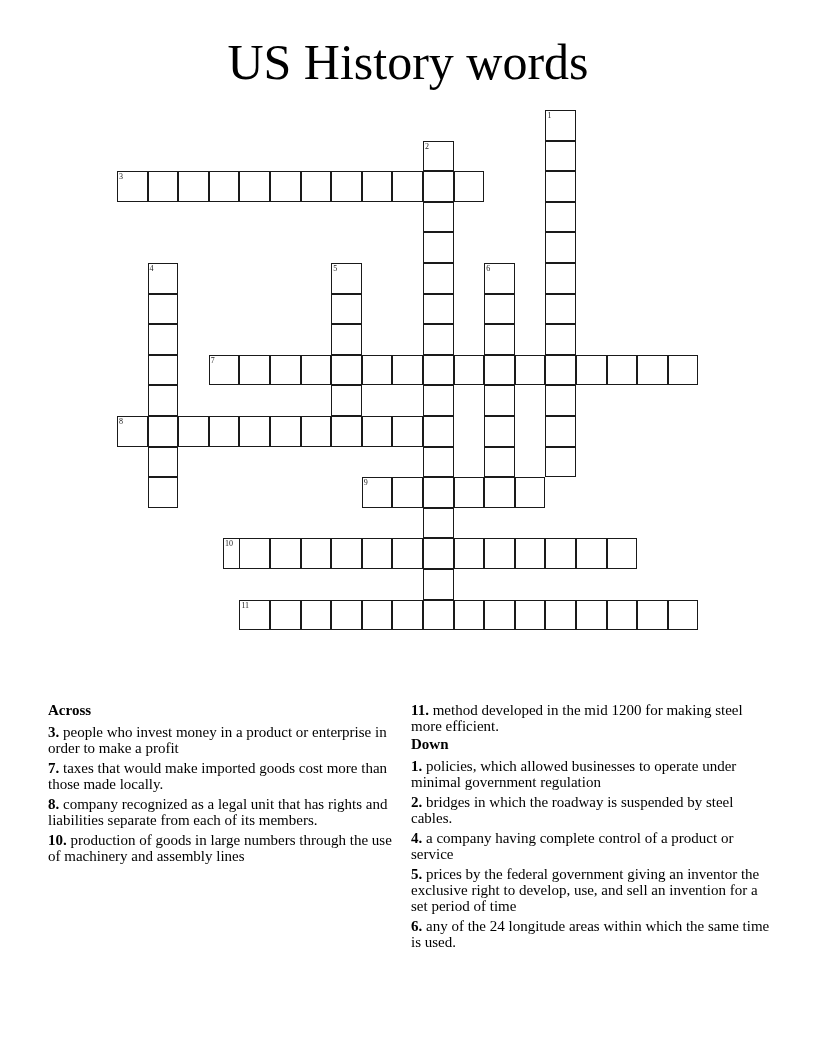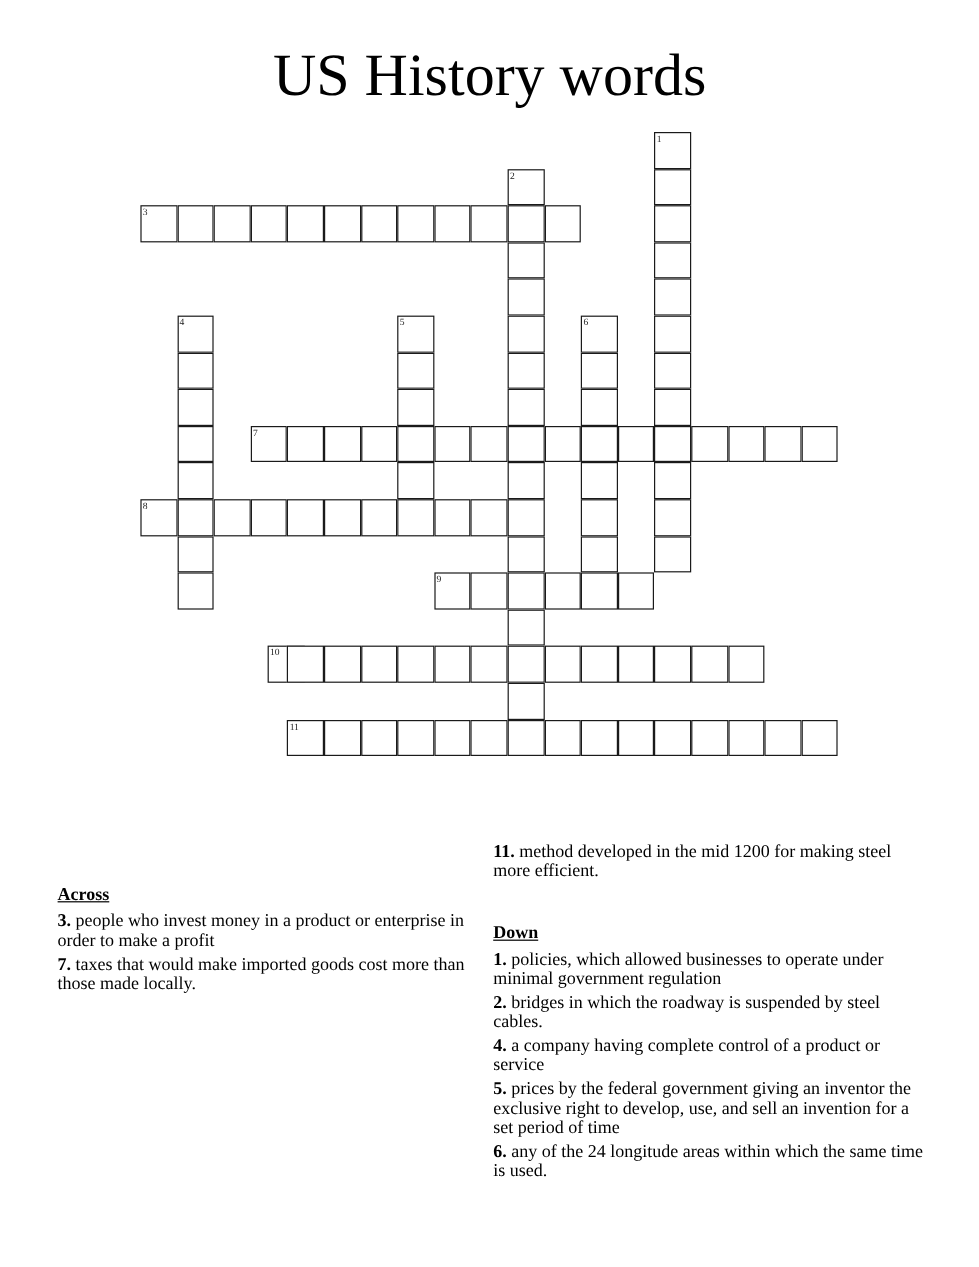--- a/index.html
+++ b/index.html
@@ -8,21 +8,21 @@
     .title { position: absolute; left: 0; top: 32px; width: 816px; text-align: center;
              font-size: 50px; line-height: 60px; font-weight: normal; }
     .grid { position: absolute; left: 0; top: 0; width: 816px; height: 660px; }
     .cell { position: absolute; width: 30.6px; height: 30.6px; box-sizing: border-box;
             border: 1.5px solid #1a1a1a; background: #fff; }
     .cell .num { position: absolute; left: 1px; top: 0px; font-size: 8px; line-height: 9px;
                  color: #222; }
     .clues { position: absolute; top: 702px; font-size: 15px; line-height: 16px; }
     .clues.left { left: 48px; width: 345px; }
     .clues.right { left: 411px; width: 365px; }
-    .heading { font-weight: bold; text-decoration: underline; margin-bottom: 6px; margin-top: 36px; }
+    .heading { font-weight: bold; margin-bottom: 6px; }
     .clue { margin-bottom: 4px; }
     .clue b { font-weight: bold; font-family: Liberation Serif, serif; }
   </style>
 </head>
 <body>
 
 <div class="title">US History words</div>
 
 <div class="grid" id="grid">
     <div class="cell" style="left: 545.4px; top: 110px;">
@@ -158,20 +158,22 @@
     <div class="cell" style="left: 576px; top: 599.6px;"></div>
     <div class="cell" style="left: 606.6px; top: 599.6px;"></div>
     <div class="cell" style="left: 637.2px; top: 599.6px;"></div>
     <div class="cell" style="left: 667.8px; top: 599.6px;"></div>
   </div>
 
 <div class="clues left">
   <div class="heading">Across</div>
   <div class="clue"><b>3.</b> <span>people who invest money in a product or enterprise in order to make a profit</span></div>
   <div class="clue"><b>7.</b> <span>taxes that would make imported goods cost more than those made locally.</span></div>
+  <div class="clue"><b>8.</b> <span>company recognized as a legal unit that has rights and liabilities separate from each of its members.</span></div>
+  <div class="clue"><b>10.</b> <span>production of goods in large numbers through the use of machinery and assembly lines</span></div>
 </div>
 
 <div class="clues right">
   <div class="clue" style="margin-bottom:2px"><b>11.</b> <span>method developed in the mid 1200 for making steel more efficient.</span></div>
   <div class="heading">Down</div>
   <div class="clue"><b>1.</b> <span>policies, which allowed businesses to operate under minimal government regulation</span></div>
   <div class="clue"><b>2.</b> <span>bridges in which the roadway is suspended by steel cables.</span></div>
   <div class="clue"><b>4.</b> <span>a company having complete control of a product or service</span></div>
   <div class="clue"><b>5.</b> <span>prices by the federal government giving an inventor the exclusive right to develop, use, and sell an invention for a set period of time</span></div>
   <div class="clue"><b>6.</b> <span>any of the 24 longitude areas within which the same time is used.</span></div>

